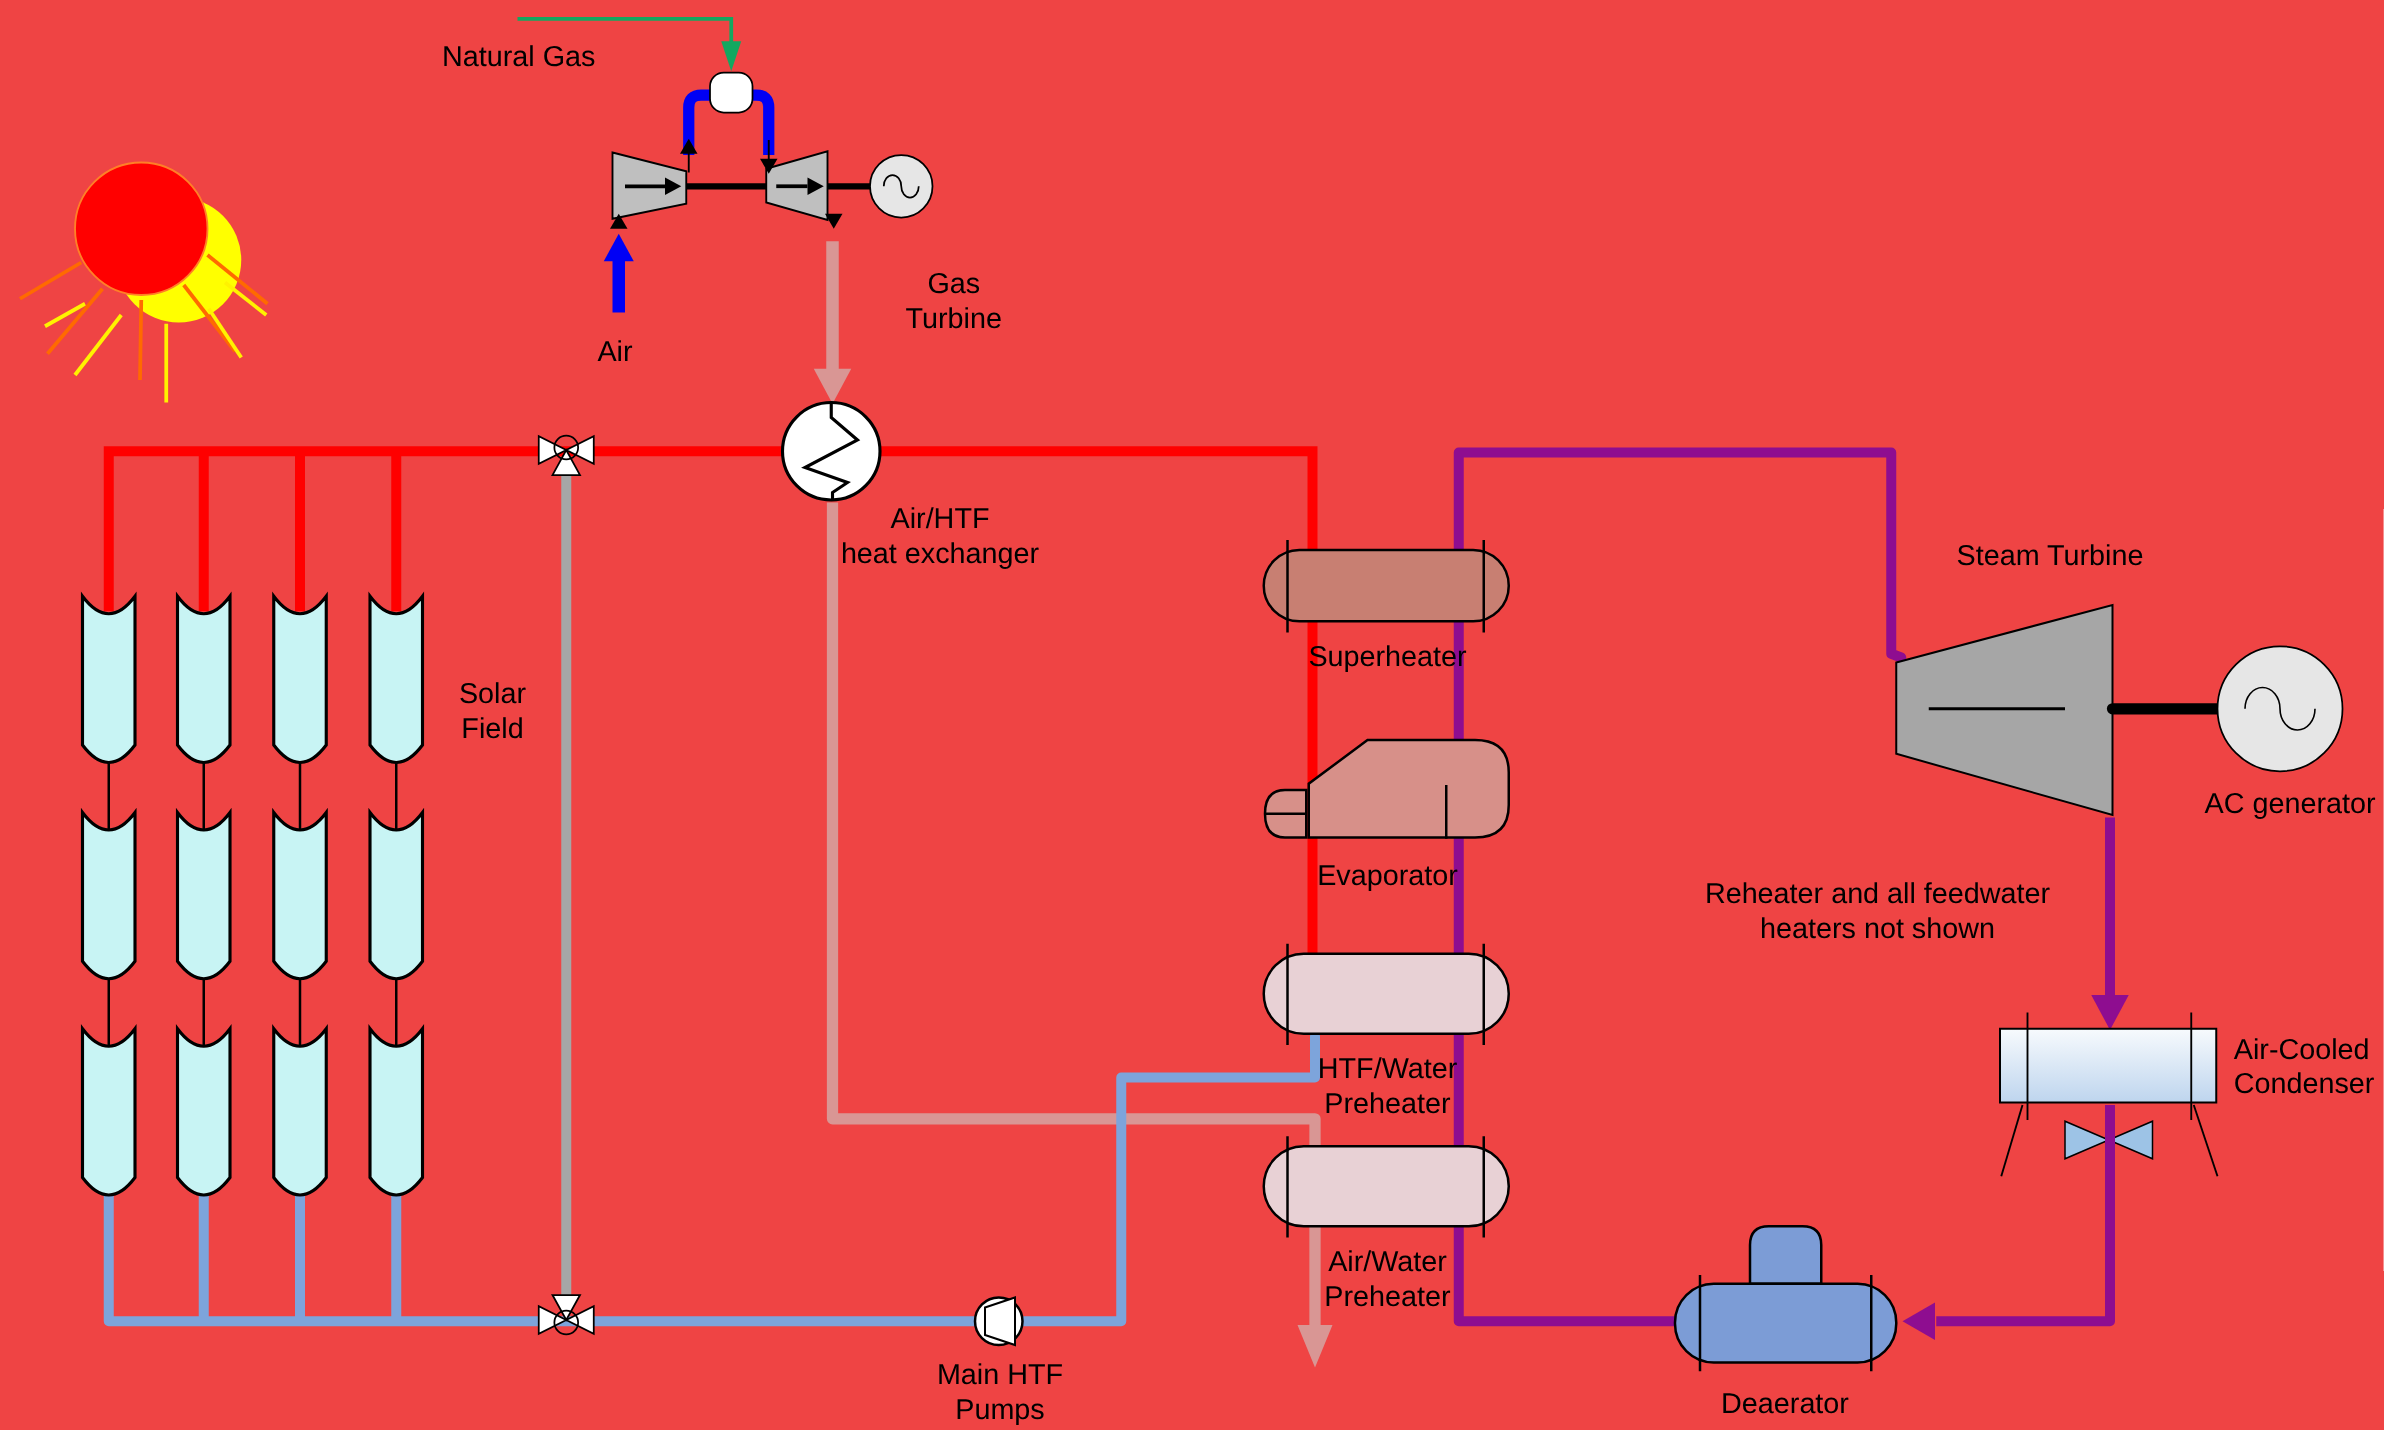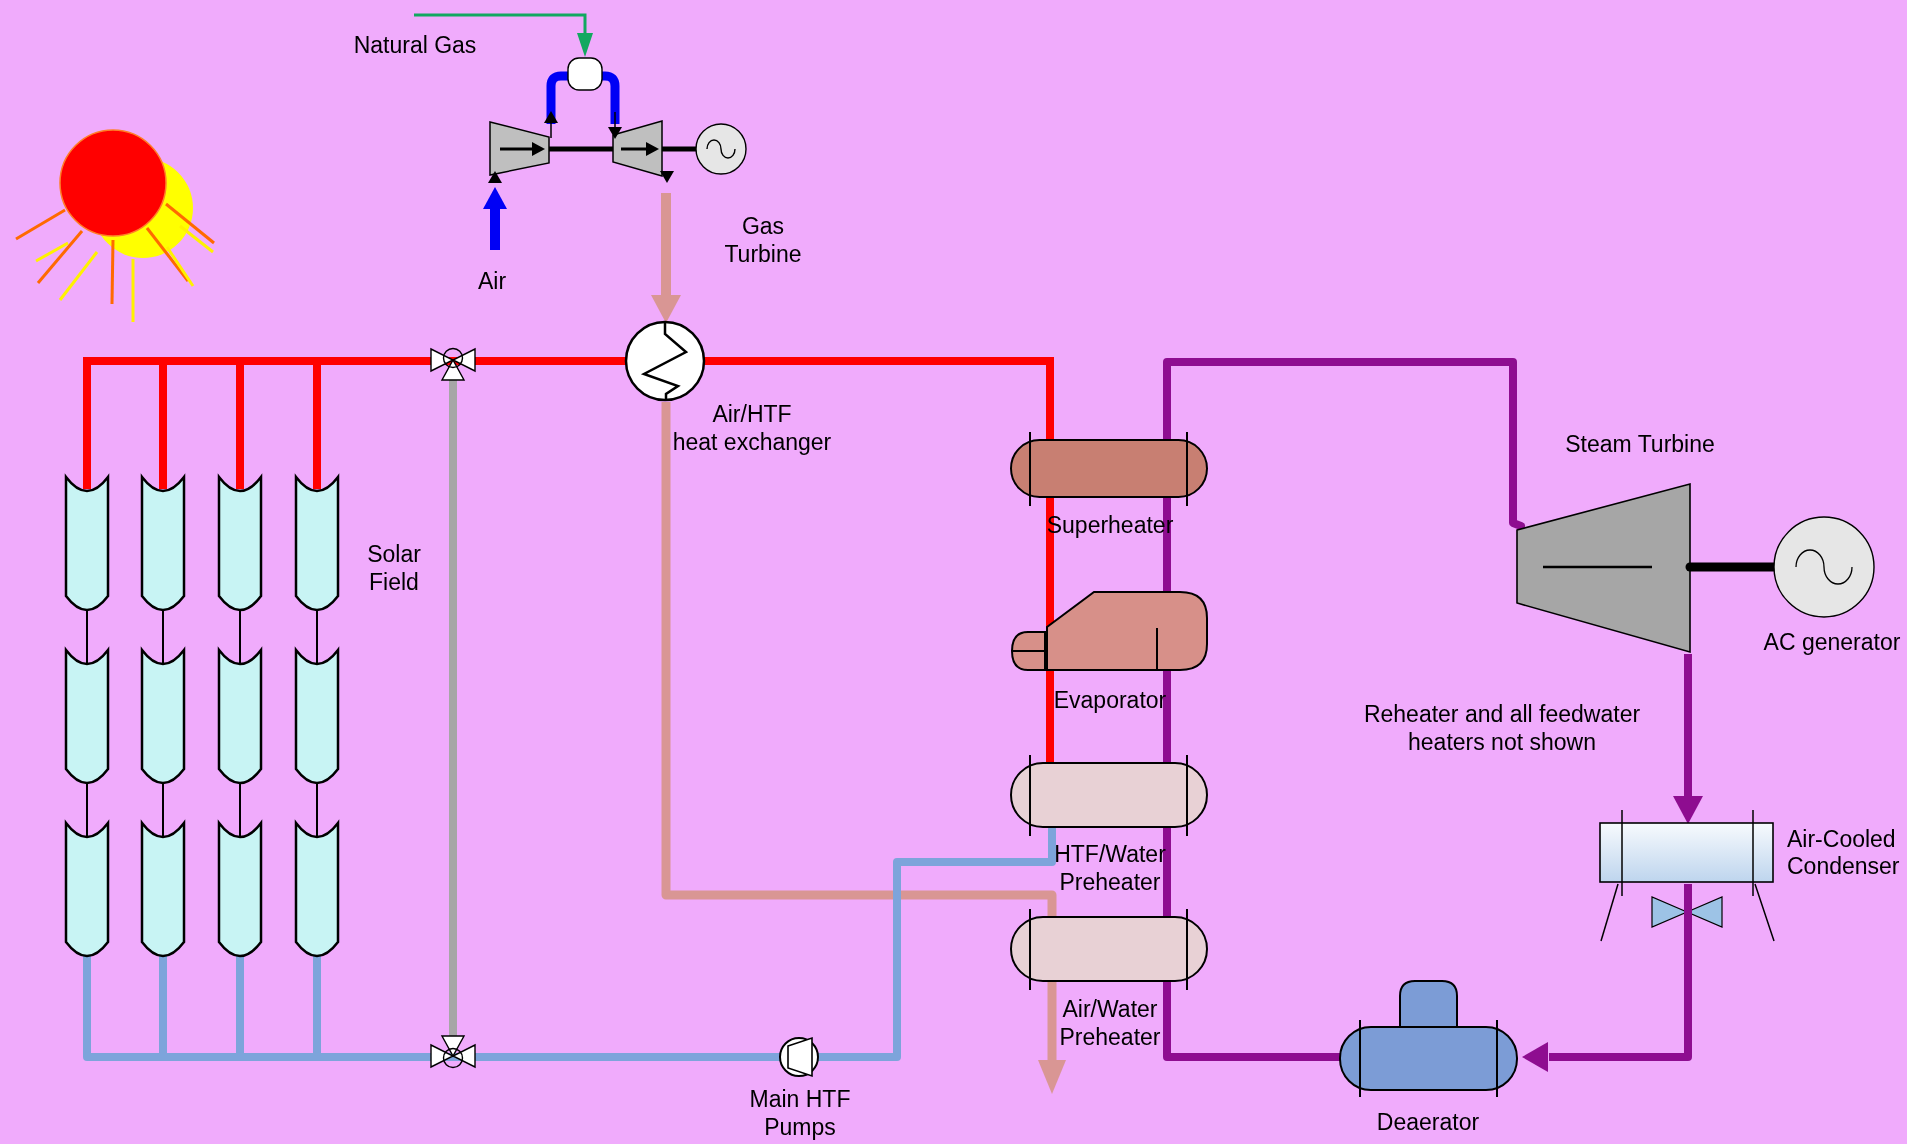--- a/index.html
+++ b/index.html
@@ -1,16 +1,16 @@
 <!DOCTYPE html>
 <html><head>
 <meta charset="utf-8">
 <style>
   html,body{margin:0;padding:0;background:#fff;}
-  .canvas{position:relative;width:1907px;height:1144px;background:#f0abfc;overflow:hidden;
+  .canvas{position:relative;width:1907px;height:1144px;background:#ef4444;overflow:hidden;
           font-family:"Liberation Sans", sans-serif;}
   svg{position:absolute;left:0;top:0;}
   text{font-family:"Liberation Sans", sans-serif;font-size:23px;fill:#000000;}
 </style>
 </head>
 <body>
 
 <div class="canvas">
 <svg width="1907" height="1144" viewBox="0 0 1907 1144">
   <defs>

